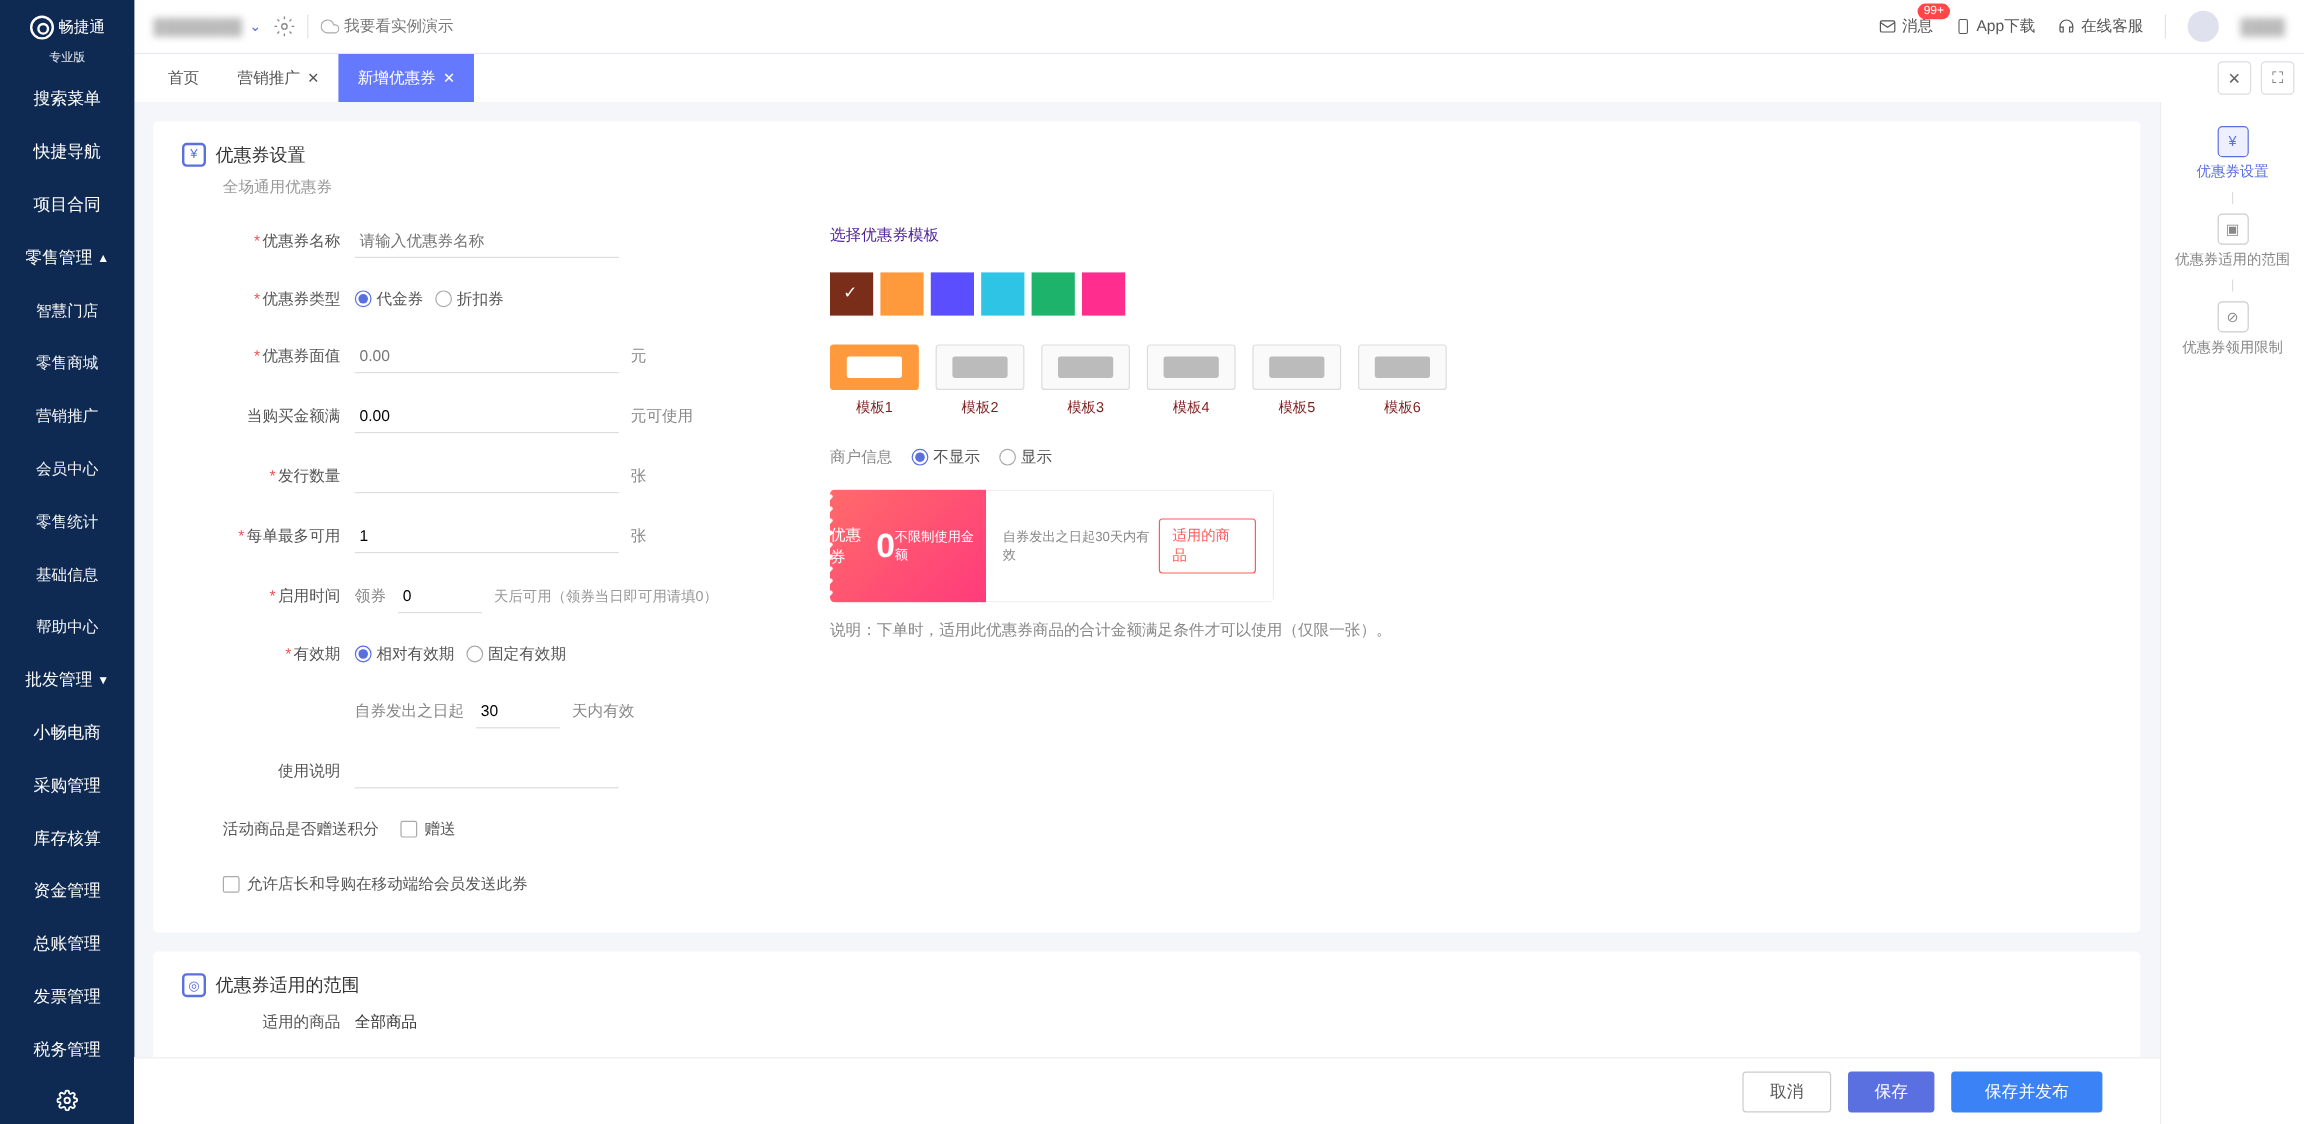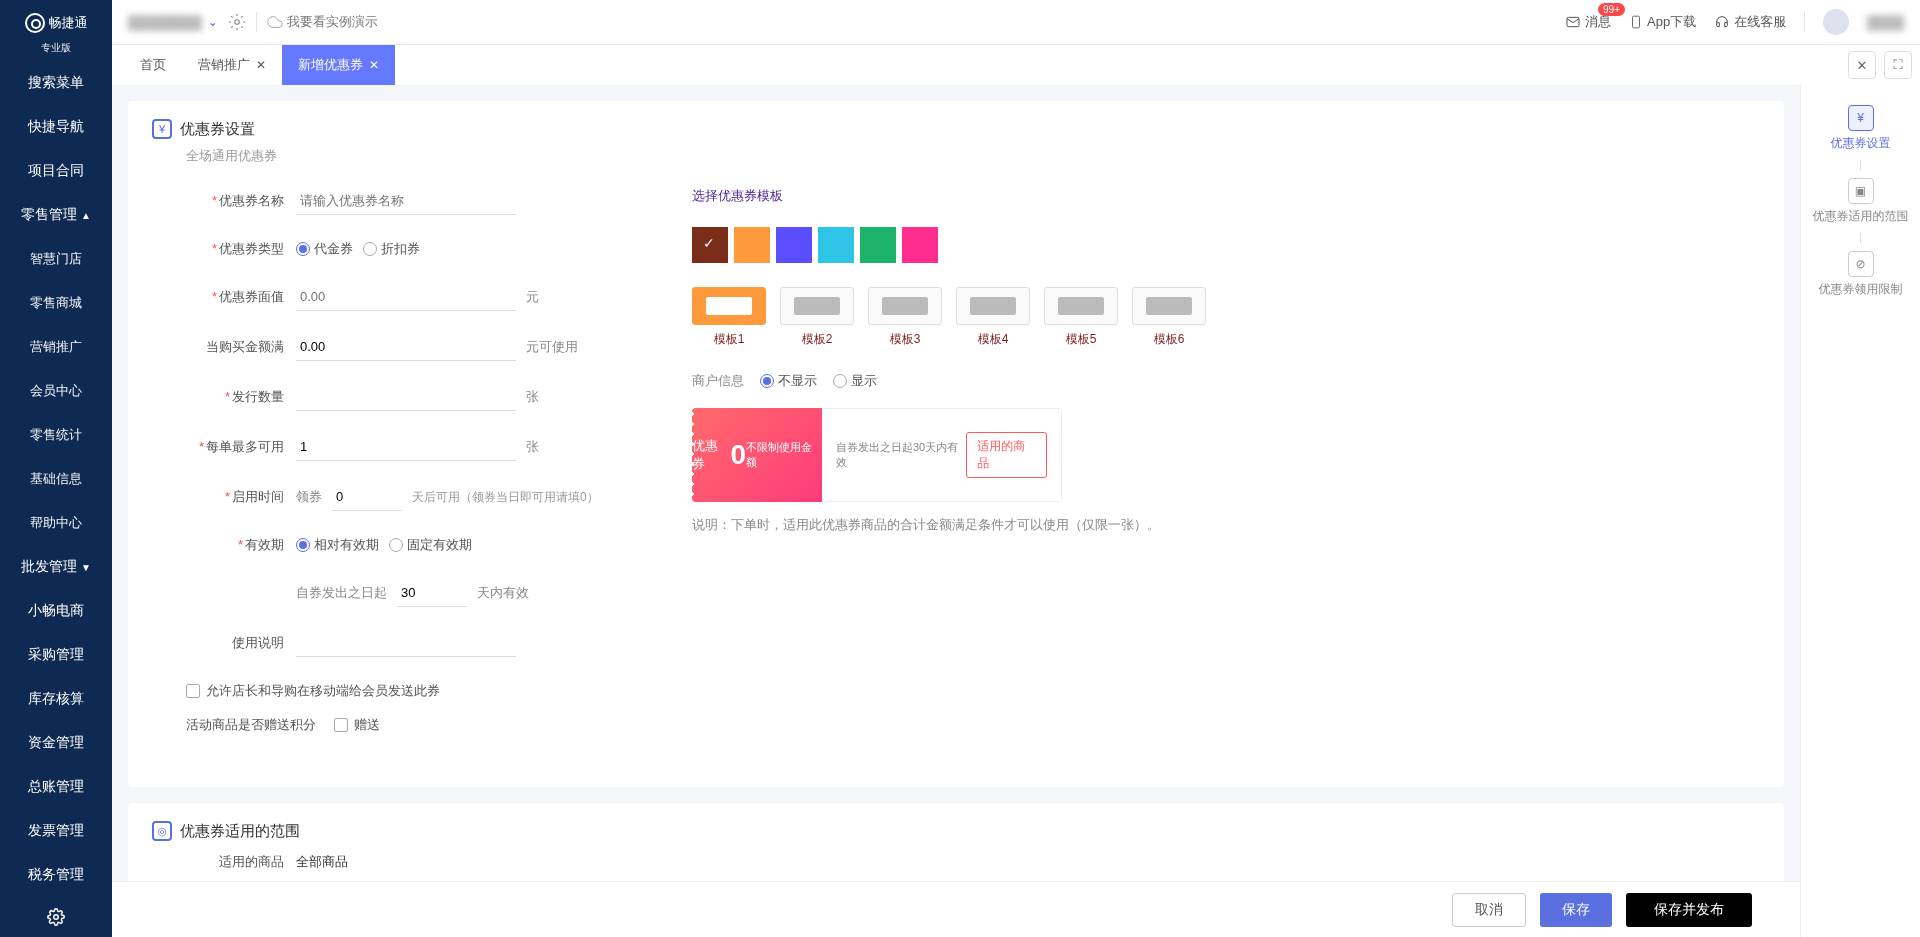--- a/index.html
+++ b/index.html
@@ -104,21 +104,21 @@
 .note { color:#888; font-size:13px; }
 
 .card2-row { display:flex; align-items:center; padding:4px 0 4px 34px; }
 .card2-row .flabel { width:110px; }
 
 
 .footer { position:fixed; left:112px; right:120px; bottom:0; height:56px; background:#fff; border-top:1px solid #eee; display:flex; align-items:center; justify-content:flex-end; gap:14px; padding:0 48px; z-index:80; }
 .btn { height:34px; padding:0 22px; border-radius:3px; cursor:pointer; font-size:14px; display:inline-flex; align-items:center; }
 .btn.def { background:#fff; border:1px solid #ccc; color:#555; }
 .btn.pri { background:#5a6fe0; color:#fff; border:none; }
-.btn.pub { background:#000000; color:#fff; border:none; padding:0 28px; }
+.btn.pub { background:#3b82f6; color:#fff; border:none; padding:0 28px; }
 
 svg{display:block}
 .blur { filter:blur(3px); color:#bbb; }
 </style>
 </head>
 <body>
 
 <div class="sidebar">
   <div class="sb-logo">
     <span class="sb-logo-icon"></span>
@@ -345,31 +345,31 @@
               <input class="finput w2" value="30" style="">
               <span class="unit">天内有效</span>
             </div>
           </div>
           <div class="frow">
             <div class="flabel"><span>使用说明</span></div>
             <div class="fctrl">
                 <input class="finput w1" style="">
               </div>
           </div>
-          <div class="frow" style="margin-bottom:0">
-            <label class="checkbox">
-                <span class="box"></span>
-                <span>允许店长和导购在移动端给会员发送此券</span>
-              </label>
-          </div>
           <div class="frow" style="margin-top:10px">
             <div class="flabel" style="width:auto;padding-right:18px"><span>活动商品是否赠送积分</span></div>
             <label class="checkbox">
                 <span class="box"></span>
                 <span>赠送</span>
+              </label>
+          </div>
+          <div class="frow" style="margin-bottom:0">
+            <label class="checkbox">
+                <span class="box"></span>
+                <span>允许店长和导购在移动端给会员发送此券</span>
               </label>
           </div>
         </div>
 
         <div class="col-right">
           <div class="sec-label">选择优惠券模板</div>
           <div class="swatches">
             <div class="swatch sel" style="background:#7a2e1a"></div>
             <div class="swatch" style="background:#ff9a3c"></div>
             <div class="swatch" style="background:#5a4eff"></div>

